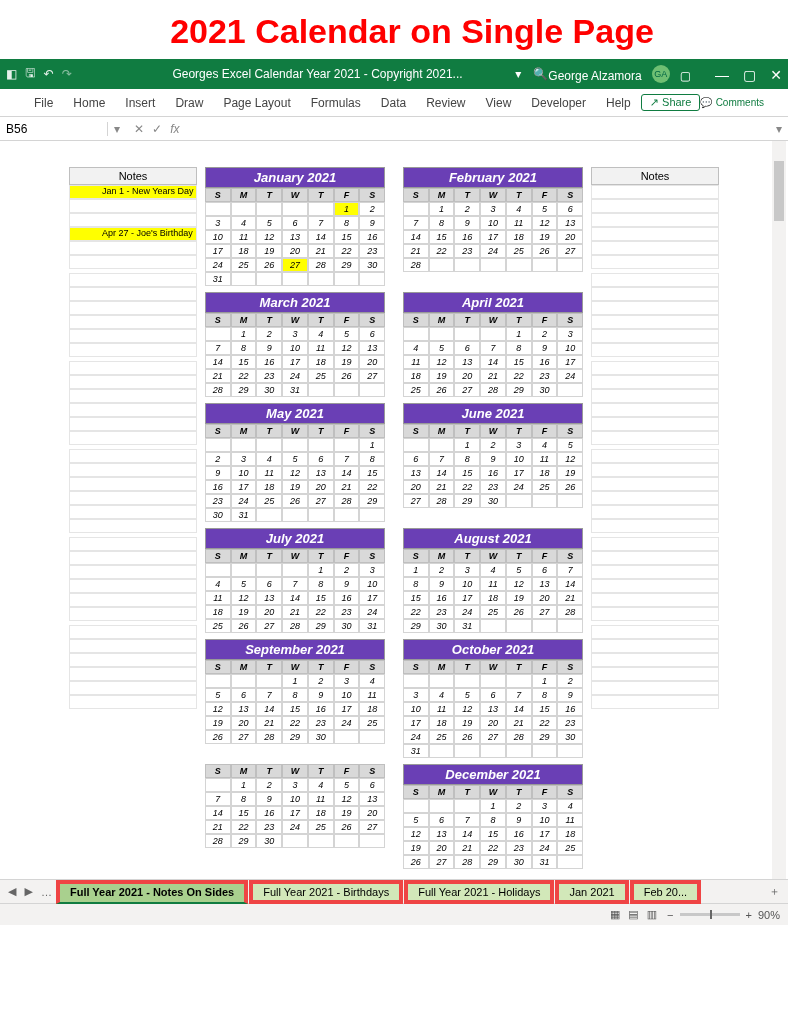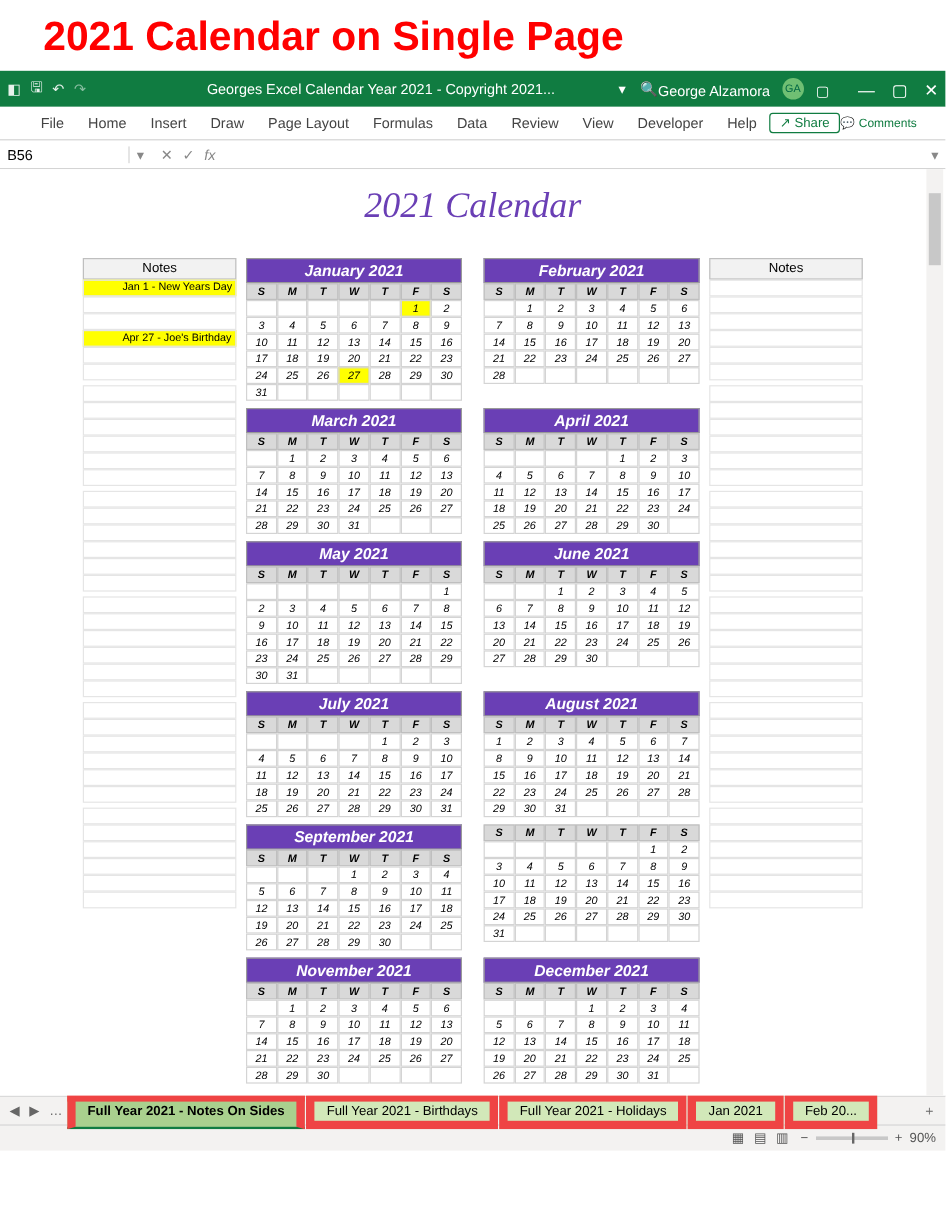--- a/index.html
+++ b/index.html
@@ -1,17 +1,17 @@
 <!DOCTYPE html>
 <html><head>
 <meta charset="utf-8">
 <style>
 * { box-sizing: border-box; margin: 0; padding: 0; }
 body { font-family: "Segoe UI", Arial, sans-serif; background: #fff; width: 788px; }
-.page-title { color: #ff0000; font-size: 34px; font-weight: bold; padding: 12px 0 8px; font-family: Arial, sans-serif; margin-left: 36px; }
+.page-title { color: #ff0000; font-size: 34px; font-weight: bold; text-align: center; padding: 12px 0 8px; font-family: Arial, sans-serif; margin-left: 36px; }
 .titlebar { background: #107c41; color: #fff; display: flex; align-items: center; height: 30px; font-size: 12px; padding: 0 6px; }
 .titlebar .qat { display: flex; gap: 8px; align-items: center; }
 .titlebar .qat span { opacity: .9; }
 .doc-title { flex: 1; text-align: center; padding-left: 60px; }
 .titlebar .right { display: flex; gap: 10px; align-items: flex-end; }
 .avatar { background: #6fbf73; border-radius: 50%; width: 18px; height: 18px; display: inline-flex; align-items: center; justify-content: center; font-size: 9px; color: #064; }
 .wincontrols { display: flex; gap: 14px; margin-left: 14px; font-size: 14px; }
 .ribbon { background: #fff; border-bottom: 1px solid #d4d4d4; display: flex; align-items: center; height: 28px; padding: 0 24px; font-size: 12px; }
 .ribbon .tab { padding: 0 10px; color: #444; }
 .ribbon .spacer { flex: 1; }
@@ -32,21 +32,21 @@
 .months { display: grid; grid-template-columns: repeat(2, 180px); gap: 6px 18px; font-style: italic; }
 .month { }
 .month-head { background: #6a3fb5; color: #fff; text-align: center; font-weight: bold; font-size: 13px; padding: 2px 0; border: 1px solid #999; }
 .dow-row, .week-row { display: grid; grid-template-columns: repeat(7, 1fr); }
 .dow-row div { background: #d9d9d9; border: 1px solid #bfbfbf; text-align: center; font-size: 9px; font-weight: bold; padding: 1px 0; }
 .week-row div { border: 1px solid #d4d4d4; text-align: center; font-size: 9px; height: 14px; line-height: 13px; background: #fff; }
 .week-row div.empty { background: #fff; }
 .week-row div.hl { background: #ffff00; }
 .sheet-tabs { display: flex; align-items: center; background: #f3f2f1; border-top: 1px solid #d4d4d4; height: 24px; font-size: 11px; padding: 0 4px; }
 .sheet-tabs .nav { color: #666; padding: 0 4px; }
-.sheet-tab { padding: 2px 10px; border: 7px solid #ef4444; margin-right: 1px; background: #d2e8b9; white-space: nowrap; }
+.sheet-tab { padding: 2px 10px; border: 4px solid #ef4444; margin-right: 1px; background: #d2e8b9; white-space: nowrap; }
 .sheet-tab.active { background: #a9d08e; font-weight: bold; border-bottom: 2px solid #107c41; }
 .status-bar { display: flex; align-items: center; background: #f3f2f1; border-top: 1px solid #d4d4d4; height: 22px; font-size: 11px; padding: 0 8px; color: #555; }
 .status-bar .spacer { flex: 1; }
 .view-icons { display: flex; gap: 8px; margin-right: 10px; }
 .zoom { display: flex; align-items: center; gap: 6px; }
 .zoom-bar { width: 60px; height: 3px; background: #c8c8c8; position: relative; }
 .zoom-bar::after { content: ""; position: absolute; left: 50%; top: -3px; width: 2px; height: 9px; background: #666; }
 .scrollbar-v { position: absolute; right: 2px; top: 0; bottom: 0; width: 14px; background: #f3f2f1; }
 .scrollbar-v .thumb { position: absolute; top: 20px; left: 2px; right: 2px; height: 60px; background: #c8c8c8; }
 </style>
@@ -100,21 +100,20 @@
   <div class="fx-icons">
     <span>✕</span>
     <span>✓</span>
     <span style="font-style:italic">fx</span>
   </div>
   <div class="fx-input"></div>
   <span style="padding:0 6px;color:#888">▾</span>
 </div>
 
 <div class="sheet">
-  <div class="cal-title">2021 Calendar</div>
   <div class="main-grid">
     <div class="notes-col">
       <div class="notes-head">Notes</div>
       <div id="left-notes">
           <div class="note-block">
             <div class="note-cell hl">Jan 1  - New Years Day</div>
             <div class="note-cell"></div>
             <div class="note-cell"></div>
             <div class="note-cell hl">Apr 27 - Joe's Birthday</div>
             <div class="note-cell"></div>
@@ -688,20 +687,21 @@
             <div>26</div>
             <div>27</div>
             <div>28</div>
             <div>29</div>
             <div>30</div>
             <div class="empty"></div>
             <div class="empty"></div>
           </div>
         </div>
         <div class="month">
+          <div class="month-head">October 2021</div>
           <div class="dow-row">
             <div>S</div>
             <div>M</div>
             <div>T</div>
             <div>W</div>
             <div>T</div>
             <div>F</div>
             <div>S</div>
           </div>
           <div class="week-row">
@@ -753,21 +753,20 @@
             <div>31</div>
             <div class="empty"></div>
             <div class="empty"></div>
             <div class="empty"></div>
             <div class="empty"></div>
             <div class="empty"></div>
             <div class="empty"></div>
           </div>
         </div>
         <div class="month">
-          <div class="month-head">November 2021</div>
           <div class="dow-row">
             <div>S</div>
             <div>M</div>
             <div>T</div>
             <div>W</div>
             <div>T</div>
             <div>F</div>
             <div>S</div>
           </div>
           <div class="week-row">

